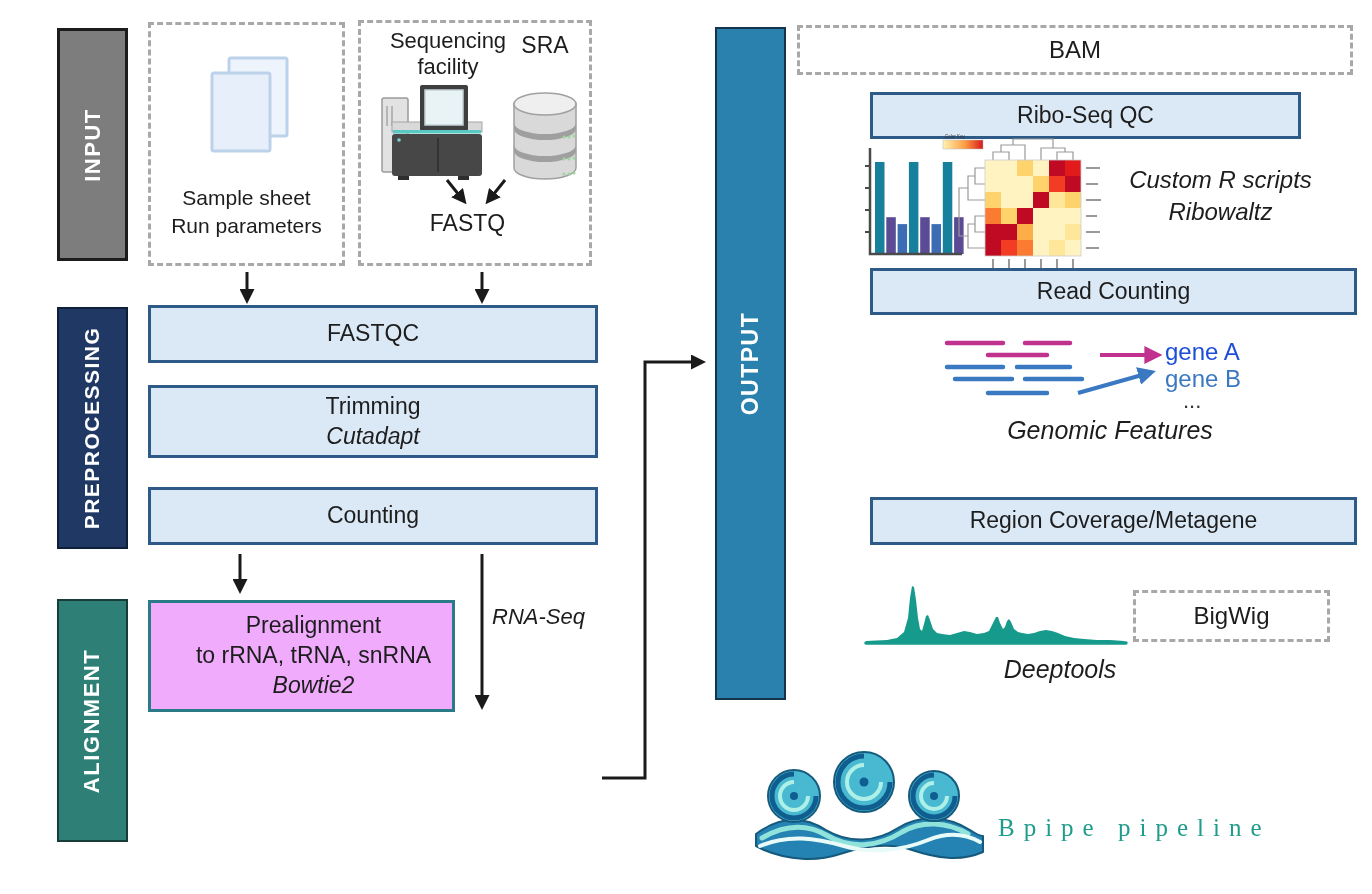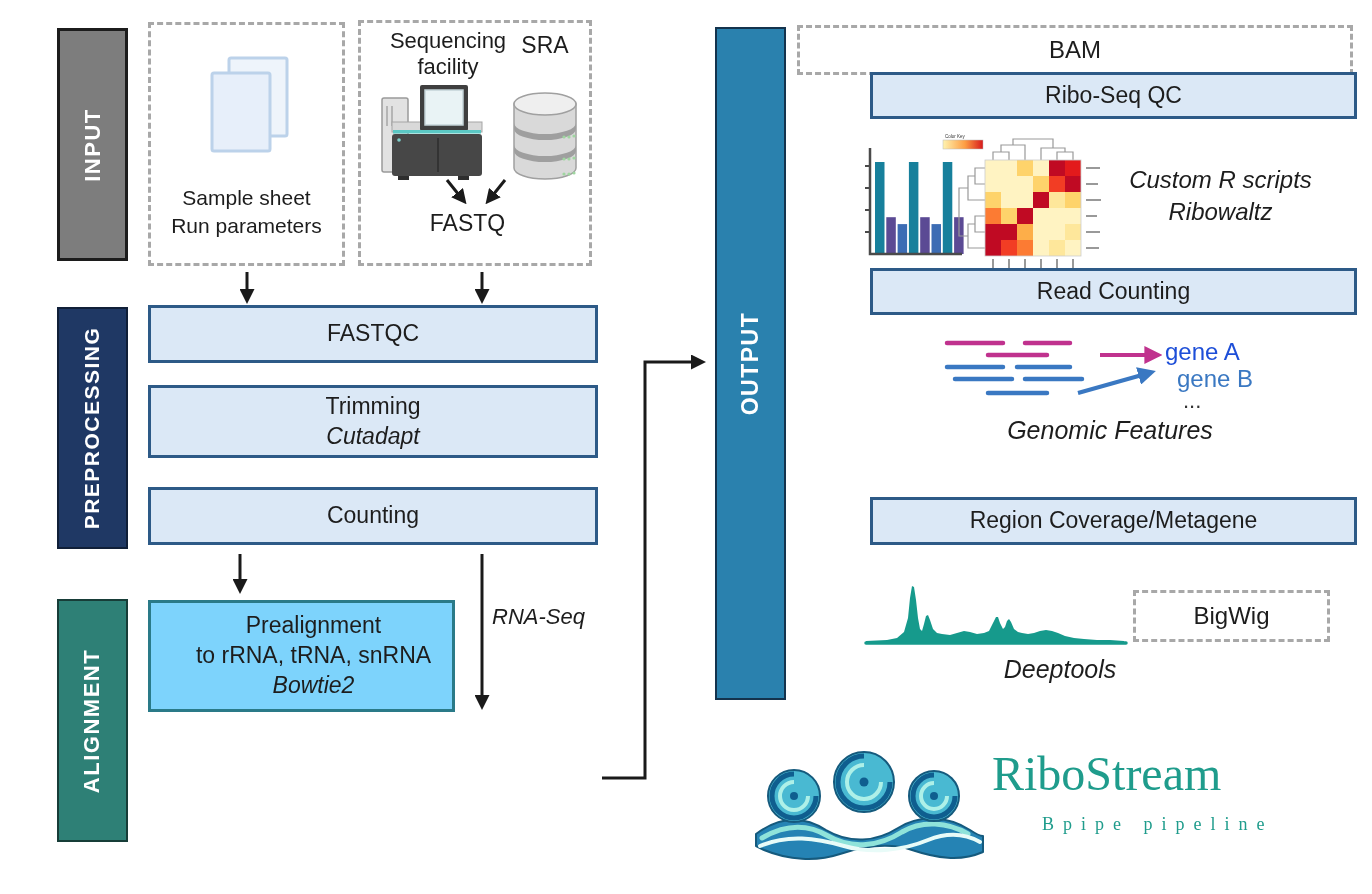--- a/index.html
+++ b/index.html
@@ -5,21 +5,21 @@
   html,body{margin:0;padding:0;background:#fff;}
   .stage{position:relative;width:1372px;height:894px;background:#ffffff;
          font-family:"Liberation Sans",sans-serif;overflow:hidden;color:#1d1d1d;}
   .abs{position:absolute;}
   .vbar{display:flex;align-items:center;justify-content:center;box-sizing:border-box;}
   .vbar span{transform:rotate(-90deg);white-space:nowrap;color:#ffffff;
              font-weight:600;letter-spacing:1.5px;font-size:22px;}
   .box{display:flex;flex-direction:column;align-items:center;justify-content:center;
        box-sizing:border-box;text-align:center;font-size:23px;line-height:1.3;}
   .box.blue{background:#dbe8f6;border:3px solid #2d5a87;}
-  .box.cyan{background:#7dd3fc;border:3px solid #2a7a88;padding-left:24px;}
+  .box.cyan{background:#f0abfc;border:3px solid #2a7a88;padding-left:24px;}
   .dashed{border:3px dashed #a8a8a8;box-sizing:border-box;display:flex;
           align-items:center;justify-content:center;}
   .it{font-style:italic;}
   .ctr{text-align:center;}
   .lbl22{font-size:22px;margin-top:48px;}
   svg{display:block;}
 </style>
 </head>
 <body>
 
@@ -103,21 +103,21 @@
 
   <div class="abs box cyan" style="left:148px;top:600px;width:307px;height:112px;">
     <span>Prealignment</span>
     <span>to rRNA, tRNA, snRNA</span>
     <span class="it">Bowtie2</span>
   </div>
 
   <div class="abs dashed" style="left:797px;top:25px;width:556px;height:50px;">
     <span style="font-size:24px;">BAM</span>
   </div>
-  <div class="abs box blue" style="left:870px;top:72px;width:487px;height:47px;">
+  <div class="abs box blue" style="left:870px;top:92px;width:431px;height:47px;">
     <span>Ribo-Seq QC</span>
   </div>
 
   <svg class="abs" style="left:862px;top:142px;" width="105" height="122" viewBox="0 0 105 122">
     <g>
         <rect x="13" y="20" width="9.5" height="92" fill="#17809c"></rect>
         <rect x="24.3" y="75.19999999999999" width="9.5" height="36.800000000000004" fill="#5b4a94"></rect>
         <rect x="35.6" y="82.1" width="9.5" height="29.900000000000002" fill="#3c6cb4"></rect>
         <rect x="46.900000000000006" y="20" width="9.5" height="92" fill="#17809c"></rect>
         <rect x="58.2" y="75.19999999999999" width="9.5" height="36.800000000000004" fill="#5b4a94"></rect>
@@ -228,21 +228,21 @@
     <g stroke="#c0328e" stroke-width="4.5" stroke-linecap="round">
       <path d="M47,13 H103 M125,13 H170 M88,25 H147" fill="none"></path>
     </g>
     <g stroke="#3a78c2" stroke-width="4.5" stroke-linecap="round">
       <path d="M47,37 H103 M117,37 H170 M55,49 H112 M125,49 H182 M88,63 H147" fill="none"></path>
     </g>
     <line x1="200" y1="25" x2="248" y2="25" stroke="#c0328e" stroke-width="4" marker-end="url(#ahm)"></line>
     <line x1="178" y1="63" x2="242" y2="45" stroke="#3a78c2" stroke-width="4" marker-end="url(#ahb)"></line>
   </svg>
   <div class="abs" style="left:1165px;top:338px;width:100px;font-size:24px;color:#1d4ed8;">gene A</div>
-  <div class="abs" style="left:1165px;top:365px;width:100px;font-size:24px;color:#3a78c2;text-align:center;">gene B</div>
+  <div class="abs" style="left:1165px;top:365px;width:100px;font-size:24px;color:#3a78c2;">gene B</div>
   <div class="abs" style="left:1183px;top:388px;width:60px;font-size:22px;color:#333333;">...</div>
 
   <div class="abs ctr it" style="left:955px;top:414px;width:310px;font-size:25px;line-height:1.3;">
     <span>Genomic Features</span><br>
   </div>
 
   <div class="abs box blue" style="left:870px;top:497px;width:487px;height:48px;">
     <span>Region Coverage/Metagene</span>
   </div>
 
@@ -274,22 +274,21 @@
       <path d="M112,27 A17,17 0 1 0 129,44" fill="none" stroke="#aef0e8" stroke-width="4"></path>
       <circle cx="112" cy="44" r="4.5" fill="#0f5e8f"></circle>
     </g>
     <g>
       <circle cx="182" cy="58" r="25" fill="#49b9d2" stroke="#155a7d" stroke-width="2"></circle>
       <path d="M182,37 A21,21 0 1 0 203,58" fill="none" stroke="#0f5e8f" stroke-width="5"></path>
       <path d="M182,45 A13,13 0 1 0 195,58" fill="none" stroke="#aef0e8" stroke-width="4"></path>
       <circle cx="182" cy="58" r="4" fill="#0f5e8f"></circle>
     </g>
   </svg>
-  <div class="abs" style="left:992px;top:746px;width:345px;font-family:'Liberation Serif',serif;font-size:48px;color:#1f9c8c;">RiboStream</div>
-  <div class="abs" style="left:998px;top:814px;width:330px;font-family:'Liberation Serif',serif;font-size:18px;letter-spacing:9px;color:#1f9c8c;margin-left:44px;">Bpipe pipeline</div>
+  <div class="abs" style="left:998px;top:814px;width:330px;font-family:'Liberation Serif',serif;font-size:25px;letter-spacing:9px;color:#1f9c8c;">Bpipe pipeline</div>
 
   <svg class="abs" style="left:0;top:0;pointer-events:none;" width="1372" height="894" viewBox="0 0 1372 894">
     <defs>
       <marker id="ah" viewBox="0 0 10 10" refX="2" refY="5" markerWidth="5" markerHeight="5" orient="auto">
         <path d="M0,0 L10,5 L0,10 Z" fill="#1a1a1a"></path>
       </marker>
     </defs>
     <g stroke="#1a1a1a" stroke-width="3" fill="none">
       <line x1="247" y1="272" x2="247" y2="292" marker-end="url(#ah)"></line>
       <line x1="482" y1="272" x2="482" y2="292" marker-end="url(#ah)"></line>

